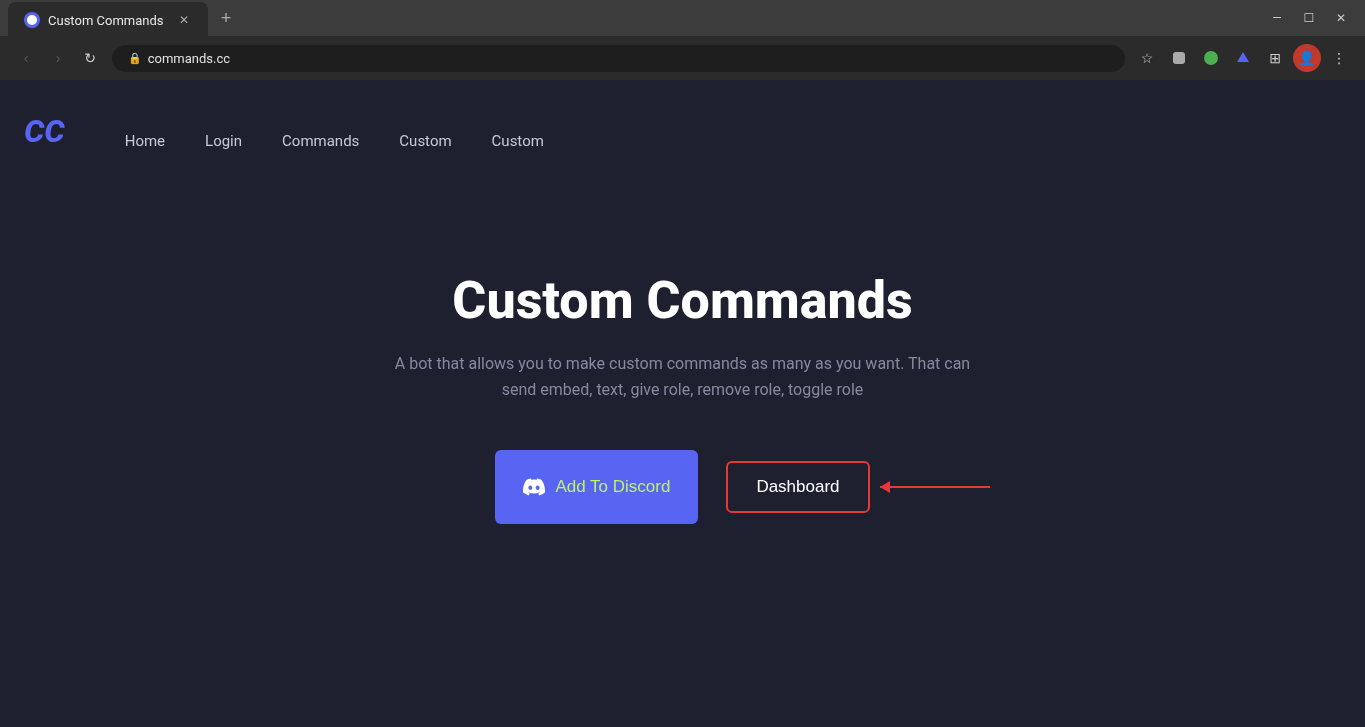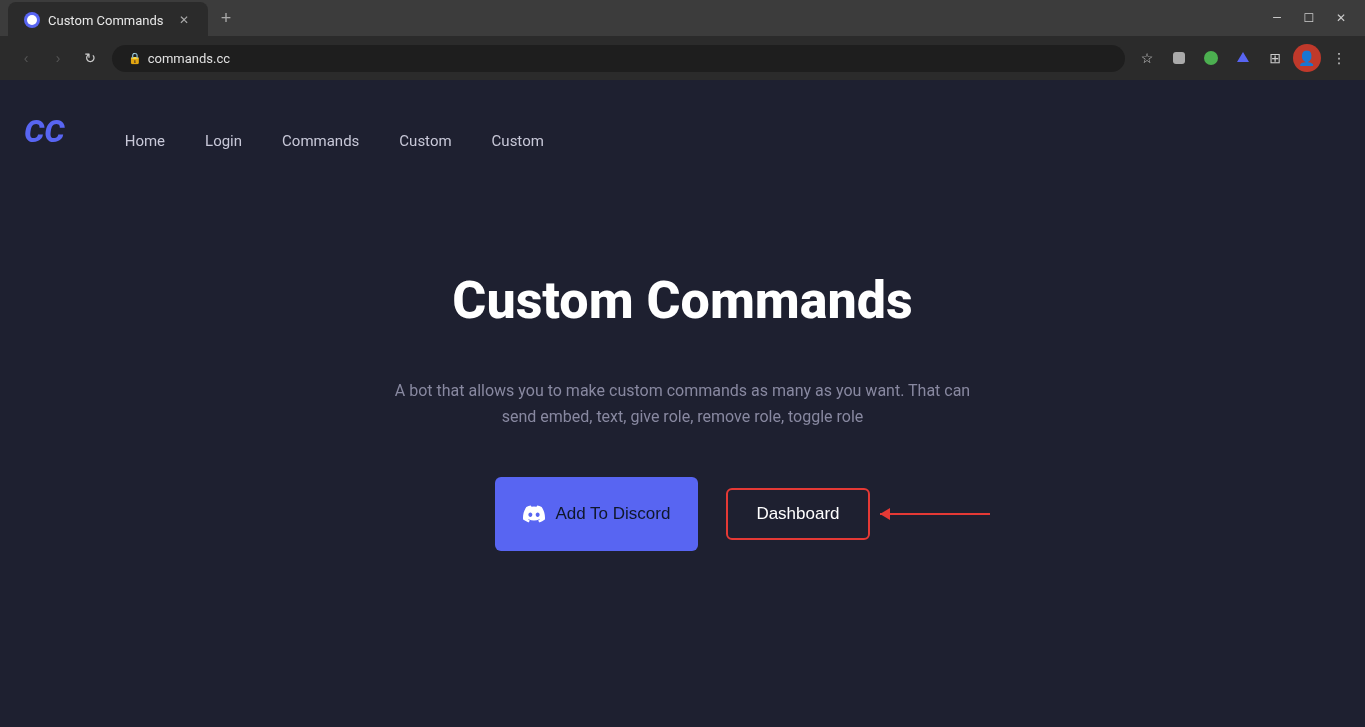--- a/index.html
+++ b/index.html
@@ -250,33 +250,32 @@
       color: #ffffff;
       margin-bottom: 20px;
     }
 
     .hero-subtitle {
       font-size: 16px;
       color: #8888a0;
       max-width: 600px;
       line-height: 1.6;
       margin-bottom: 48px;
-      margin-top: 27px;
     }
 
     .hero-buttons {
       display: flex;
       gap: 16px;
       align-items: center;
       position: relative;
     }
 
     .add-discord-btn {
       background: #5865f2;
-      color: #0f172a;
+      color: #bef264;
       border: none;
       border-radius: 6px;
       padding: 26px 28px;
       font-size: 17px;
       cursor: pointer;
       display: flex;
       align-items: center;
       gap: 10px;
       font-weight: 500;
     }

